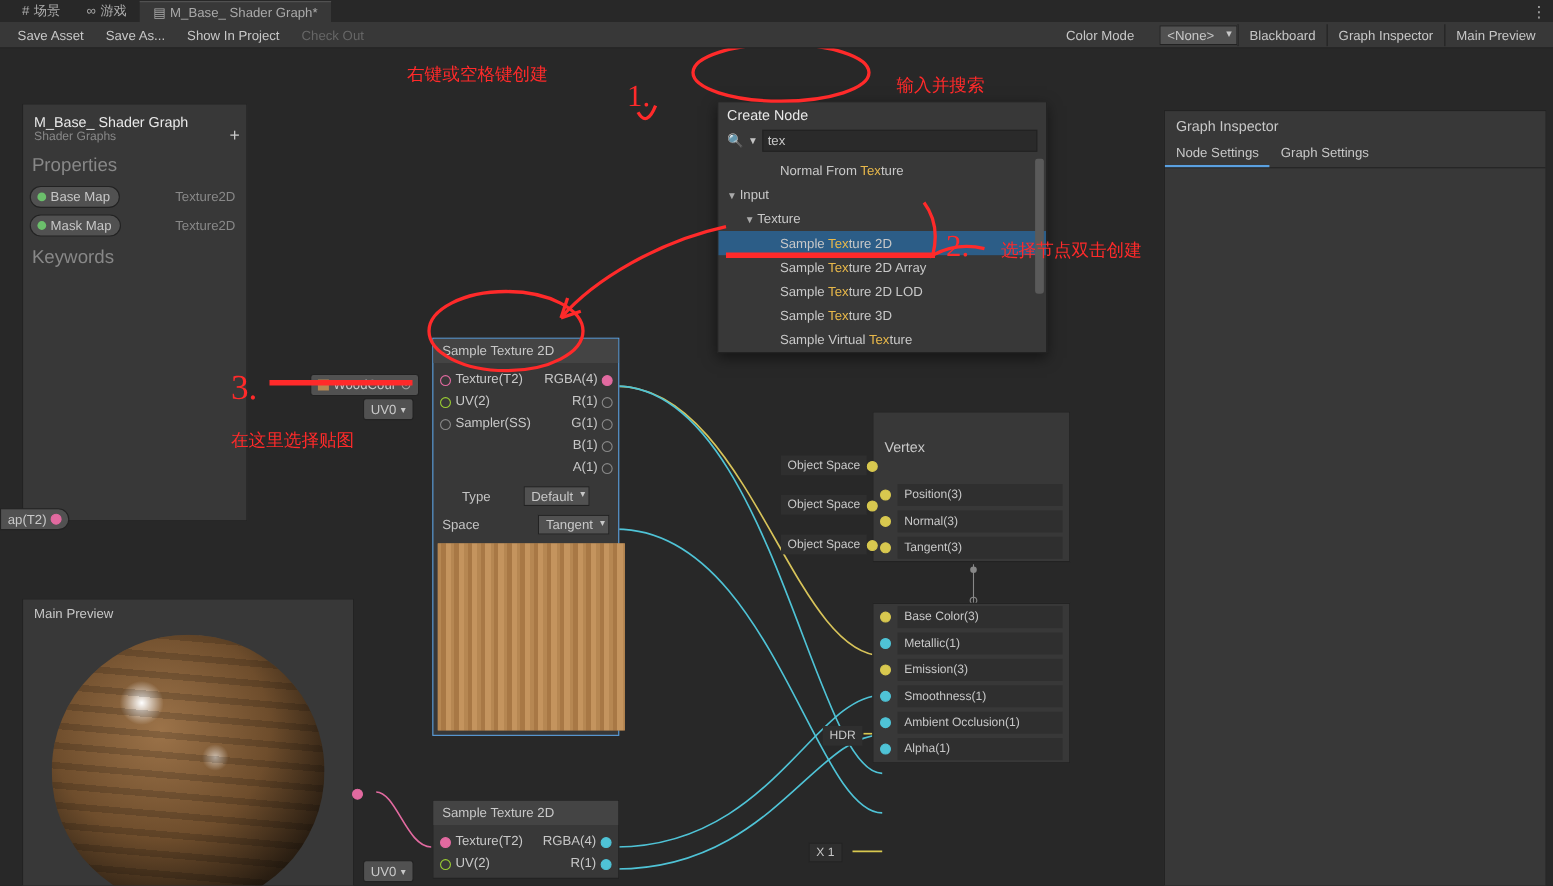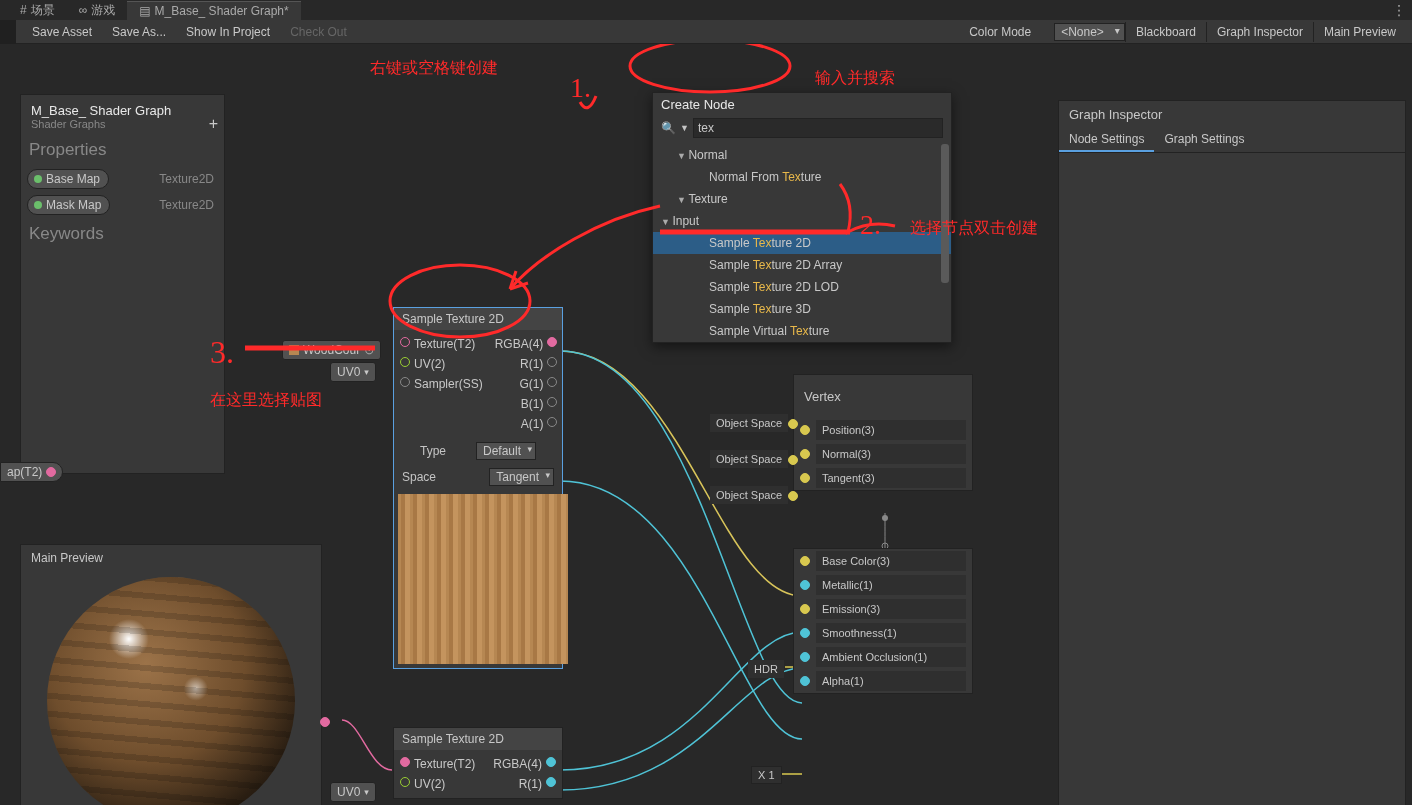--- a/index.html
+++ b/index.html
@@ -5,21 +5,21 @@
 * { margin:0; padding:0; box-sizing:border-box; font-family:"Segoe UI","Microsoft YaHei",sans-serif; font-size:12px; }
 body { background:#202020; color:#c4c4c4; width:1412px; height:805px; overflow:hidden; position:relative; }
 
 
 .top-tabs { position:absolute; top:0; left:0; right:0; height:20px; background:#282828; display:flex; align-items:center; padding-left:8px; }
 .top-tab { padding:2px 12px; color:#aaa; display:flex; align-items:center; gap:4px; cursor:pointer; }
 .top-tab.active { background:#383838; border-top:1px solid #555; }
 .top-dots { position:absolute; right:6px; top:2px; font-size:14px; color:#aaa; }
 
 
-.toolbar { position:absolute; top:20px; left:16px; right:0; height:24px; background:#383838; display:flex; align-items:center; padding:0 6px; border-bottom:1px solid #222; }
+.toolbar { position:absolute; top:20px; left:0; right:0; height:24px; background:#383838; display:flex; align-items:center; padding:0 6px; border-bottom:1px solid #222; }
 .tb-btn { padding:3px 10px; color:#c8c8c8; cursor:pointer; }
 .tb-btn.disabled { color:#666; }
 .tb-spacer { flex:1; }
 .tb-label { color:#c8c8c8; margin-right:23px; }
 .tb-select { background:#515151; color:#c8c8c8; border:1px solid #222; padding:1px 20px 1px 6px; position:relative; }
 .tb-select::after { content:"▾"; position:absolute; right:4px; top:1px; color:#c8c8c8; font-size:10px; }
 .tb-toggle { padding:3px 10px; color:#c8c8c8; cursor:pointer; border-left:1px solid #222; }
 
 
 .canvas { position:absolute; top:44px; left:0; right:0; bottom:0; background:#282828; }
@@ -62,21 +62,21 @@
 .cp-row .hl { color:#e8b84a; }
 .indent1 { padding-left:24px; } .indent3 { padding-left:56px; }
 
 
 .node { position:absolute; background:#383838; border:1px solid #222; }
 .node-title { background:#444; padding:4px 8px; color:#c8c8c8; font-size:12px; }
 .node-body { display:flex; }
 .node-col { padding:4px 6px; }
 .node-col.in { flex:1; }
 .node-col.out { text-align:right; }
-.port-row { display:flex; align-items:flex-start; gap:4px; padding:3px 0; color:#c8c8c8; font-size:11px;up}
+.port-row { display:flex; align-items:flex-end; gap:4px; padding:3px 0; color:#c8c8c8; font-size:11px;up}
 .port-row.out { justify-content:flex-end; }
 .port { width:10px; height:10px; border-radius:50%; border:1px solid #888; display:inline-block; }
 .port.fill { background:#888; }
 .port.pink { border-color:#e26aa0; } .port.pink.fill{background:#e26aa0;}
 .port.lime { border-color:#9acd32; }
 .port.cyan { border-color:#4fc3d6; } .port.cyan.fill{background:#4fc3d6;}
 .port.yel { border-color:#d8c84f; } .port.yel.fill{background:#d8c84f;}
 .node-sel { border:1px solid #5aa0e0; }
 .dropdown { background:#515151; border:1px solid #222; padding:1px 14px 1px 6px; color:#c8c8c8; position:relative; font-size:11px; display:inline-block; }
 .dropdown::after{content:"▾";position:absolute;right:3px;top:1px;font-size:9px;}
@@ -87,33 +87,33 @@
 
 
 .inspector { position:absolute; top:56px; right:6px; width:348px; height:740px; background:#383838; border:1px solid #222; }
 .insp-title { padding:6px 10px; color:#c8c8c8; font-size:13px; }
 .insp-tabs { display:flex; border-bottom:1px solid #222; }
 .insp-tab { padding:4px 10px; color:#c8c8c8; cursor:pointer; }
 .insp-tab.active { border-bottom:2px solid #5aa0e0; }
 
 
 .stack { position:absolute; background:#383838; border:1px solid #222; width:180px; }
-.stack-title { padding:14px 10px; color:#c8c8c8; font-size:13px; }
+.stack-title { padding:24px 10px; color:#c8c8c8; font-size:13px; }
 .stack-row { display:flex; align-items:center; padding:2px 6px; gap:6px; }
 .stack-slot { flex:1; background:#2f2f2f; padding:4px 6px; color:#c8c8c8; font-size:11px; }
 .stack-label { background:#2f2f2f; padding:3px 6px; color:#c8c8c8; font-size:11px; }
 
 
 .wood-prev { width:170px; height:170px; background:
   repeating-linear-gradient(90deg,#b68752 0 3px,#a87845 3px 7px,#c4945e 7px 12px),
   linear-gradient(#b68752,#a87845); margin:4px; }
 
 
 .mini-pill { position:absolute; background:#515151; border:1px solid #222; border-radius:3px; padding:2px 6px; color:#c8c8c8; font-size:11px; display:flex; align-items:center; gap:4px; }
-.mini-num { position:absolute; background:#2f2f2f; border:1px solid #222; padding:2px 6px; color:#c8c8c8; font-size:11px;margin-left:16px; }
+.mini-num { position:absolute; background:#2f2f2f; border:1px solid #222; padding:2px 6px; color:#c8c8c8; font-size:11px; }
 
 svg.wires { position:absolute; top:0; left:0; pointer-events:none; }
 </style>
 </head>
 <body>
 
 <div class="top-tabs">
   <div class="top-tab">
       <span>#</span>
       <span>场景</span>
@@ -286,24 +286,23 @@
   <div style="position:absolute;top:672px;left:320px"><span class="port pink fill"></span></div>
 
   <div class="create-popup">
     <div class="cp-title">Create Node</div>
     <div class="cp-search">
       <span>🔍</span>
       <span style="font-size:9px">▼</span>
       <input value="tex" style="">
     </div>
     <div class="cp-body">
-      <div class="cp-cat indent1">Normal</div>
       <div class="cp-row indent3">Normal From <span class="hl">Tex</span>ture</div>
+      <div class="cp-cat">Input</div>
       <div class="cp-cat indent1"><span class="hl">Tex</span>ture</div>
-      <div class="cp-cat">Input</div>
       <div class="cp-row indent3 sel">Sample <span class="hl">Tex</span>ture 2D</div>
       <div class="cp-row indent3">Sample <span class="hl">Tex</span>ture 2D Array</div>
       <div class="cp-row indent3">Sample <span class="hl">Tex</span>ture 2D LOD</div>
       <div class="cp-row indent3">Sample <span class="hl">Tex</span>ture 3D</div>
       <div class="cp-row indent3">Sample Virtual <span class="hl">Tex</span>ture</div>
       <div class="cp-scroll">
           <div class="cp-scroll-thumb"></div>
         </div>
     </div>
   </div>

